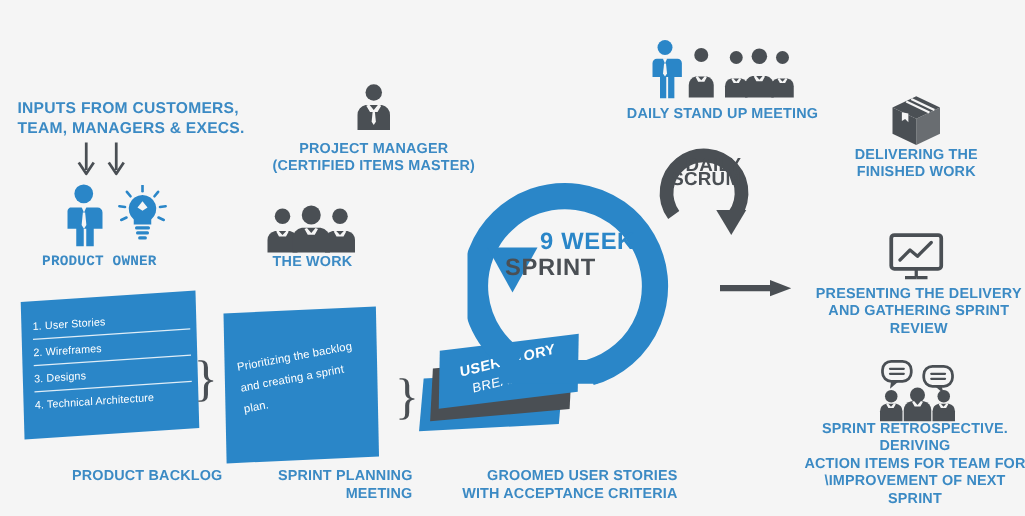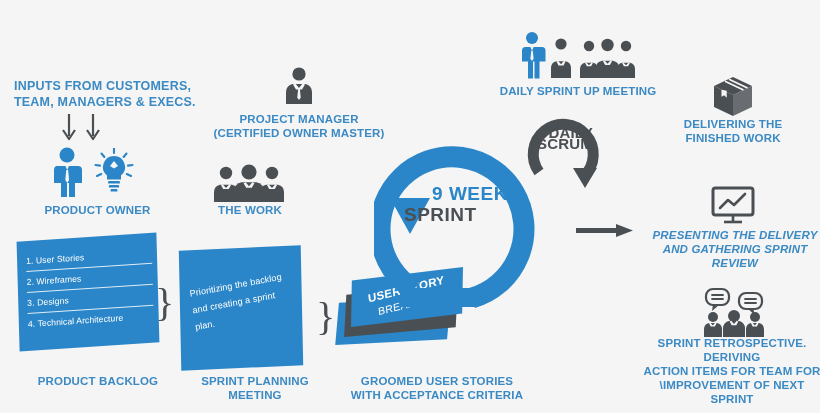--- a/index.html
+++ b/index.html
@@ -21,21 +21,21 @@
   
   .lbl {
     color: #3b8ac4;
     font-size: 11.5px;
     font-weight: bold;
     letter-spacing: 0.15px;
     line-height: 14px;
     text-align: center;
     white-space: pre-line;
   }
-  .lbl.left { text-align: center; }
+  .lbl.left { text-align: right; }
   .hdr-inputs {
     color: #3b8ac4;
     font-size: 12.5px;
     font-weight: bold;
     line-height: 16px;
     letter-spacing: 0.2px;
     white-space: pre-line;
     text-align: left;
   }
 
@@ -191,32 +191,32 @@
         <line x1="10.5" y1="5.5" x2="13.4" y2="9"></line>
         <line x1="35.5" y1="5.5" x2="32.6" y2="9"></line>
         <line x1="4.5" y1="17" x2="9" y2="17.6"></line>
         <line x1="41.5" y1="17" x2="37" y2="17.6"></line>
         <line x1="6" y1="28" x2="10.2" y2="26"></line>
         <line x1="40" y1="28" x2="35.8" y2="26"></line>
       </g>
       <path d="M19 18 l4 -5 l4 5 l-4 2.5 z" fill="#f5f5f5"></path>
     </svg>
   </div>
-  <div class="abs lbl" style="left:30px; top:203px; width:135px;">PRODUCT OWNER</div>
+  <div class="abs lbl" style="left:12px; top:203px; width:135px;font-family:Liberation Mono, monospace;">PRODUCT OWNER</div>
 
   <div class="abs" style="left:282px; top:66px;">
     <svg width="34" height="40" viewBox="0 0 34 40">
       <circle cx="17" cy="8" r="6.6" fill="#4a4f54"></circle>
       <path d="M4 38 v-12 a8 8 0 0 1 6.5 -8 h13 a8 8 0 0 1 6.5 8 v12 z" fill="#4a4f54"></path>
       <path d="M13.4 17.6 l3.6 4.4 l3.6 -4.4 l2.4 1 l-3 5 h-6 l-3 -5 z" fill="#f5f5f5"></path>
       <path d="M16.2 22.4 h1.6 l0.9 9 l-1.7 2.6 l-1.7 -2.6 z" fill="#f5f5f5"></path>
     </svg>
   </div>
   <div class="abs lbl" style="left:209px; top:112px; width:180px;">PROJECT MANAGER
-(CERTIFIED OWNER MASTER)</div>
+(CERTIFIED ITEMS MASTER)</div>
 
   <div class="abs" style="left:211px; top:164px;">
     <svg width="76" height="40" viewBox="0 0 76 40">
       <g fill="#4a4f54">
         <circle cx="15" cy="9" r="6.2"></circle>
         <path d="M3 38 v-10 a7.5 7.5 0 0 1 6 -7.3 h12 a7.5 7.5 0 0 1 6 7.3 v10 z"></path>
         <circle cx="61" cy="9" r="6.2"></circle>
         <path d="M49 38 v-10 a7.5 7.5 0 0 1 6 -7.3 h12 a7.5 7.5 0 0 1 6 7.3 v10 z"></path>
         <circle cx="38" cy="8" r="7.6"></circle>
         <path d="M23 38 v-11 a9 9 0 0 1 7.5 -8.8 h15 a9 9 0 0 1 7.5 8.8 v11 z"></path>
@@ -315,21 +315,21 @@
         <circle cx="91.5" cy="15" r="6.2"></circle>
         <path d="M80 48 v-10 a7.4 7.4 0 0 1 6 -7.2 h11 a7.4 7.4 0 0 1 6 7.2 v10 z"></path>
       </g>
       <g fill="#f5f5f5">
         <path d="M88.6 30.4 l2.9 3.4 l2.9 -3.4 l1.6 0.8 l-2.1 3.8 h-4.8 l-2.1 -3.8 z"></path>
         <path d="M70.4 32.4 l2.6 2.9 l2.6 -2.9 l1.3 0.7 l-1.8 3.2 h-4.2 l-1.8 -3.2 z"></path>
         <path d="M107.4 32.4 l2.6 2.9 l2.6 -2.9 l1.3 0.7 l-1.8 3.2 h-4.2 l-1.8 -3.2 z"></path>
       </g>
     </svg>
   </div>
-  <div class="abs lbl" style="left:488px; top:84px; width:180px;">DAILY SPRINT UP MEETING</div>
+  <div class="abs lbl" style="left:488px; top:84px; width:180px;">DAILY STAND UP MEETING</div>
 
   <div class="abs" style="left:712px; top:75px;">
     <svg width="42" height="44" viewBox="0 0 42 44">
       <g fill="#4a4f54">
         <path d="M21 2 L40 11 L21 20 L2 11 Z"></path>
         <path d="M2 11 L21 20 L21 41 L2 32 Z"></path>
         <path d="M40 11 L21 20 L21 41 L40 32 Z" opacity="0.82"></path>
       </g>
       <g stroke="#f5f5f5" stroke-width="1.8" fill="none">
         <line x1="13" y1="6.2" x2="31.5" y2="15"></line>
@@ -350,21 +350,21 @@
 
   <div class="abs" style="left:711px; top:186px;">
     <svg width="44" height="38" viewBox="0 0 44 38">
       <rect x="2" y="2" width="40" height="27" rx="2.5" fill="none" stroke="#4a4f54" stroke-width="3"></rect>
       <polyline points="9,22 17,14 23,19 34,8" fill="none" stroke="#4a4f54" stroke-width="2.6" stroke-linejoin="round" stroke-linecap="round"></polyline>
       <line x1="22" y1="29" x2="22" y2="36" stroke="#4a4f54" stroke-width="2.6"></line>
       <line x1="22" y1="36" x2="13" y2="36" stroke="#4a4f54" stroke-width="2.6"></line>
       <line x1="22" y1="36" x2="31" y2="36" stroke="#4a4f54" stroke-width="2.6"></line>
     </svg>
   </div>
-  <div class="abs lbl" style="left:650px; top:228px; width:170px;font-style:italic;">PRESENTING THE DELIVERY
+  <div class="abs lbl" style="left:650px; top:228px; width:170px;">PRESENTING THE DELIVERY
 AND GATHERING SPRINT REVIEW</div>
 
   <div class="abs" style="left:698px; top:287px;">
     <svg width="72" height="52" viewBox="0 0 72 52">
 
       <g fill="none" stroke="#4a4f54" stroke-width="2.2">
         <rect x="8" y="2" width="23" height="16" rx="7"></rect>
         <rect x="41" y="6" width="23" height="16" rx="7"></rect>
       </g>
       <polygon points="15,17 14,24 21,18" fill="#4a4f54"></polygon>

